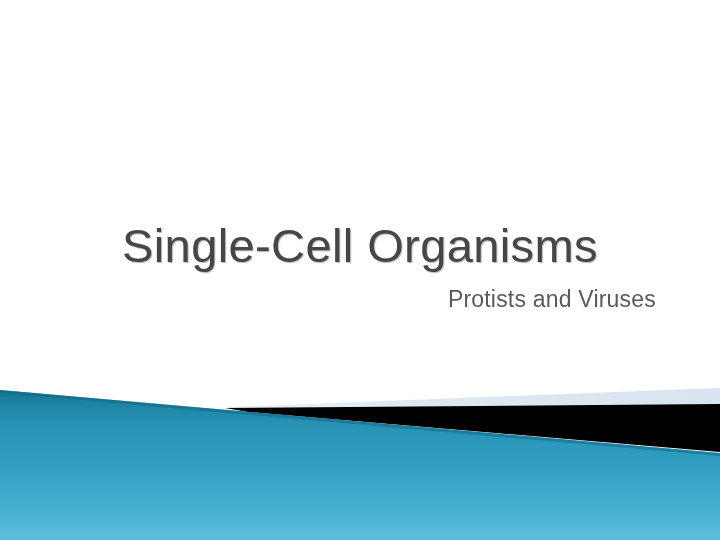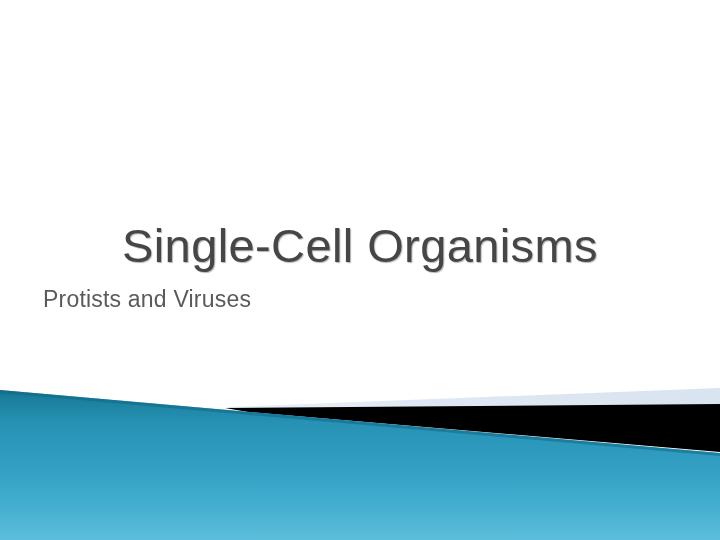--- a/index.html
+++ b/index.html
@@ -48,23 +48,24 @@
     line-height: 1.18;
     letter-spacing: 0.4px;
     color: #464646;
     text-shadow: 1px 1px 1px rgba(120,120,120,0.55);
     white-space: nowrap;
   }
 
   
   #subtitle-block {
     position: absolute;
-    left: 43px;
+    left: 28px;
     top: 286px;
     width: 628px;
+    text-align: right;
   }
 
   #slide-subtitle {
     display: block;
     font-family: "Liberation Sans", sans-serif;
     font-size: 23px;
     font-weight: 400;
     line-height: 1.2;
     letter-spacing: 0.2px;
     color: #5a5a5a;

